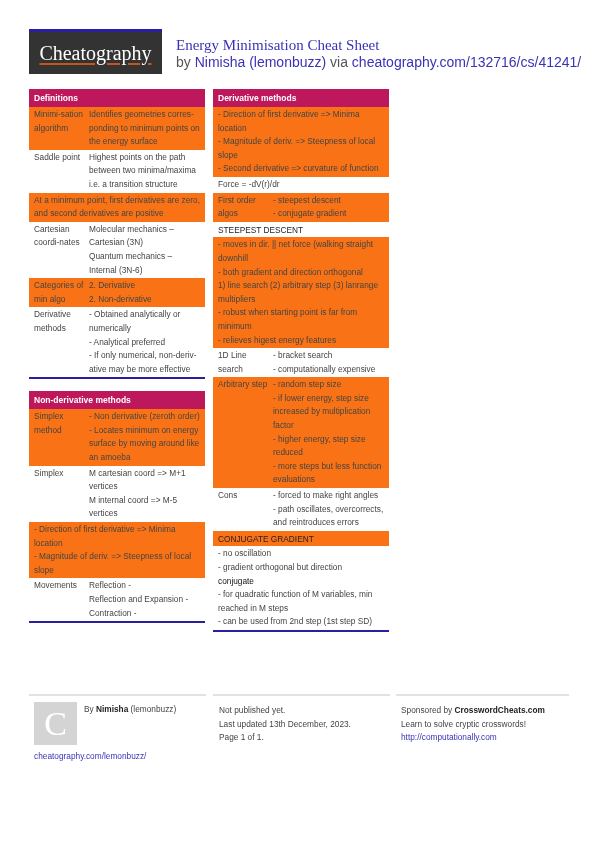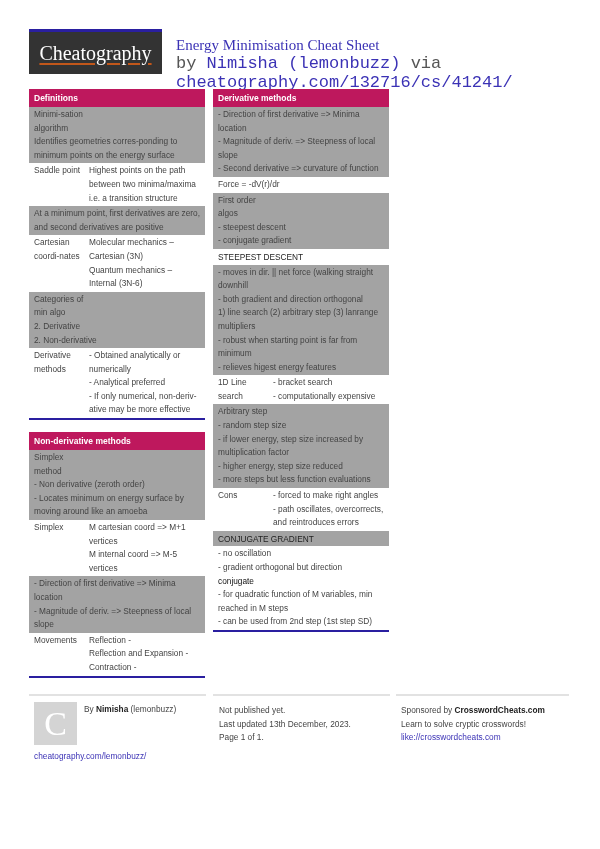--- a/index.html
+++ b/index.html
@@ -16,35 +16,35 @@
   .logo span {
     font-family: "Liberation Serif", "DejaVu Serif", serif; color: #fff; font-size: 20px;
     text-decoration: underline; text-decoration-color: #c2571a; text-underline-offset: 3px;
   }
   .title {
     position: absolute; left: 176px; top: 37px;
     font-family: "Liberation Serif", "DejaVu Serif", serif; font-size: 15px; color: #3b32b5;
   }
   .byline {
     position: absolute; left: 176px; top: 54px;
-    font-family: Liberation Mono, monospace; font-size: 17px; color: #555;
+    font-family: Liberation Sans, sans-serif; font-size: 14px; color: #555;
   }
   .byline a { color: #3b32b5; text-decoration: none; }
 
   .col { position: absolute; width: 176px; }
   .col1 { left: 29px; top: 89px; }
   .col2 { left: 213px; top: 89px; }
 
   .box { border-bottom: 2px solid #2a1fa0; margin-bottom: 12px; }
   .box-h {
     background: #be185d; color: #fff; font-size: 8.5px; font-weight: bold;
     height: 18px; line-height: 18px; padding-left: 5px;
   }
   .row { display: flex; font-size: 8.3px; line-height: 13.6px; padding: 1px 5px 1px 5px; color: #444; }
-  .row.alt { background: #a3a3a3; flex-direction: column; }
+  .row.alt { background: #f97316; }
   .row .k { width: 55px; flex: none; }
   .row .v { flex: 1; }
   .row.full { display: block; }
   .row.sect { font-weight: normal; color: #222; padding-top: 2px; padding-bottom: 0; }
   .row .line { display: block; }
 
   .footer-line { position: absolute; top: 694px; height: 2px; background: #e2e2e2; }
   .f1 { left: 29px; width: 177px; }
   .f2 { left: 213px; width: 177px; }
   .f3 { left: 396px; width: 173px; }
@@ -202,14 +202,14 @@
 <div class="by"><span>By </span><b>Nimisha</b><span> (lemonbuzz)</span></div>
 <div class="author-link">cheatography.com/lemonbuzz/</div>
 <div class="pub">
   <div>Not published yet.</div>
   <div>Last updated 13th December, 2023.</div>
   <div>Page 1 of 1.</div>
 </div>
 <div class="spons">
   <div><span>Sponsored by </span><b>CrosswordCheats.com</b></div>
   <div>Learn to solve cryptic crosswords!</div>
-  <div class="lnk">like://crosswordcheats.com</div>
+  <div class="lnk">http://computationally.com</div>
 </div>
 
 </body></html>

